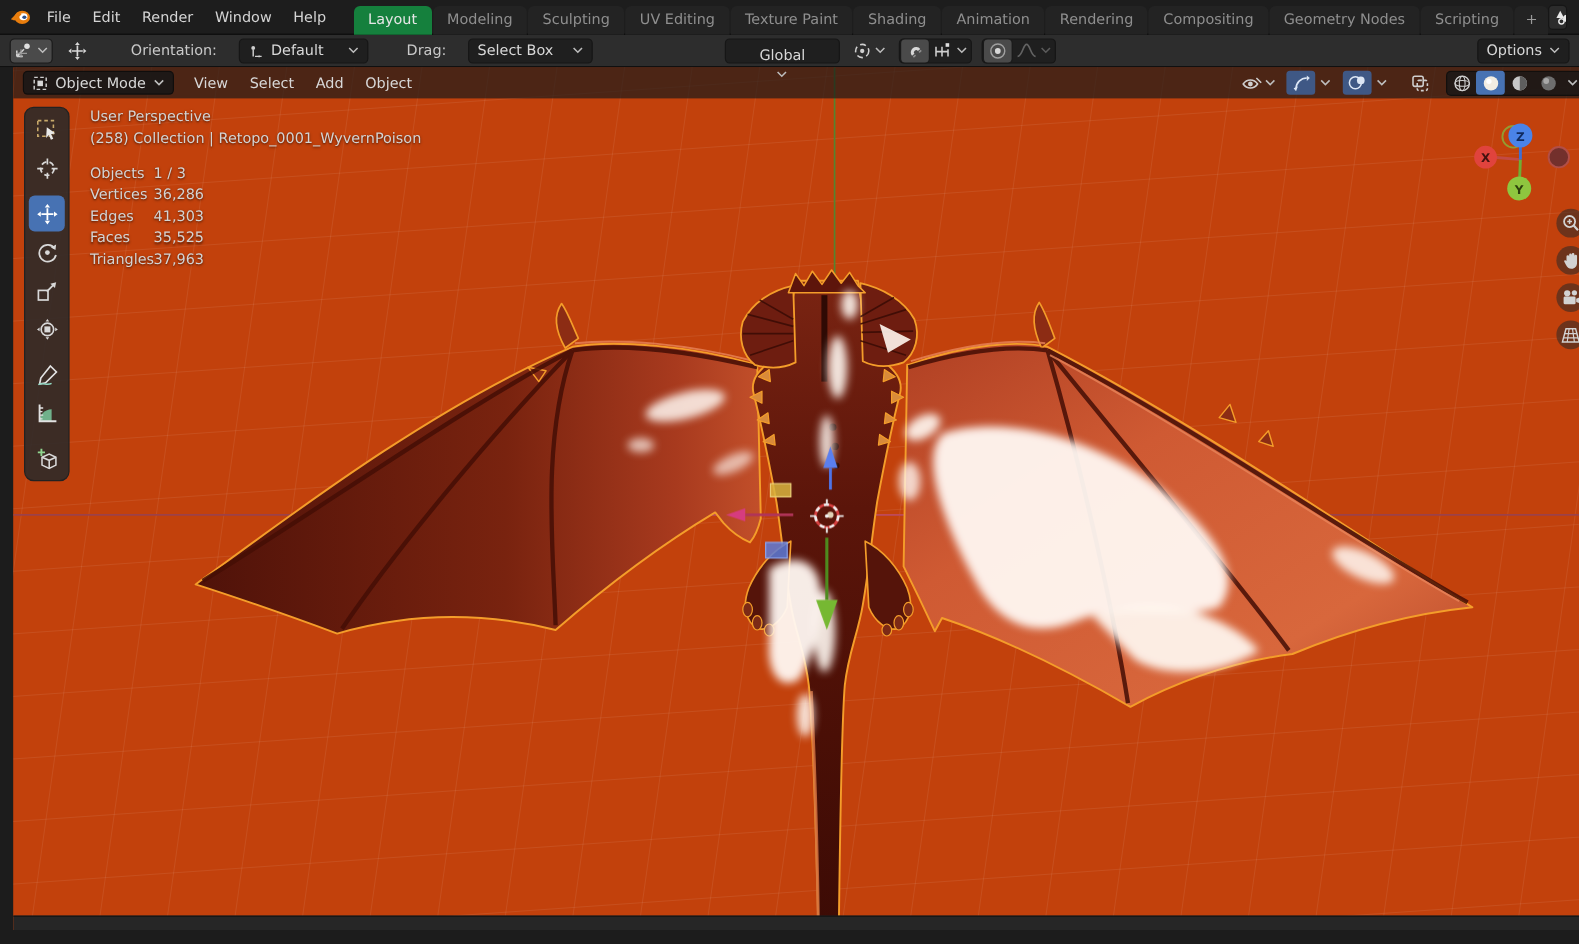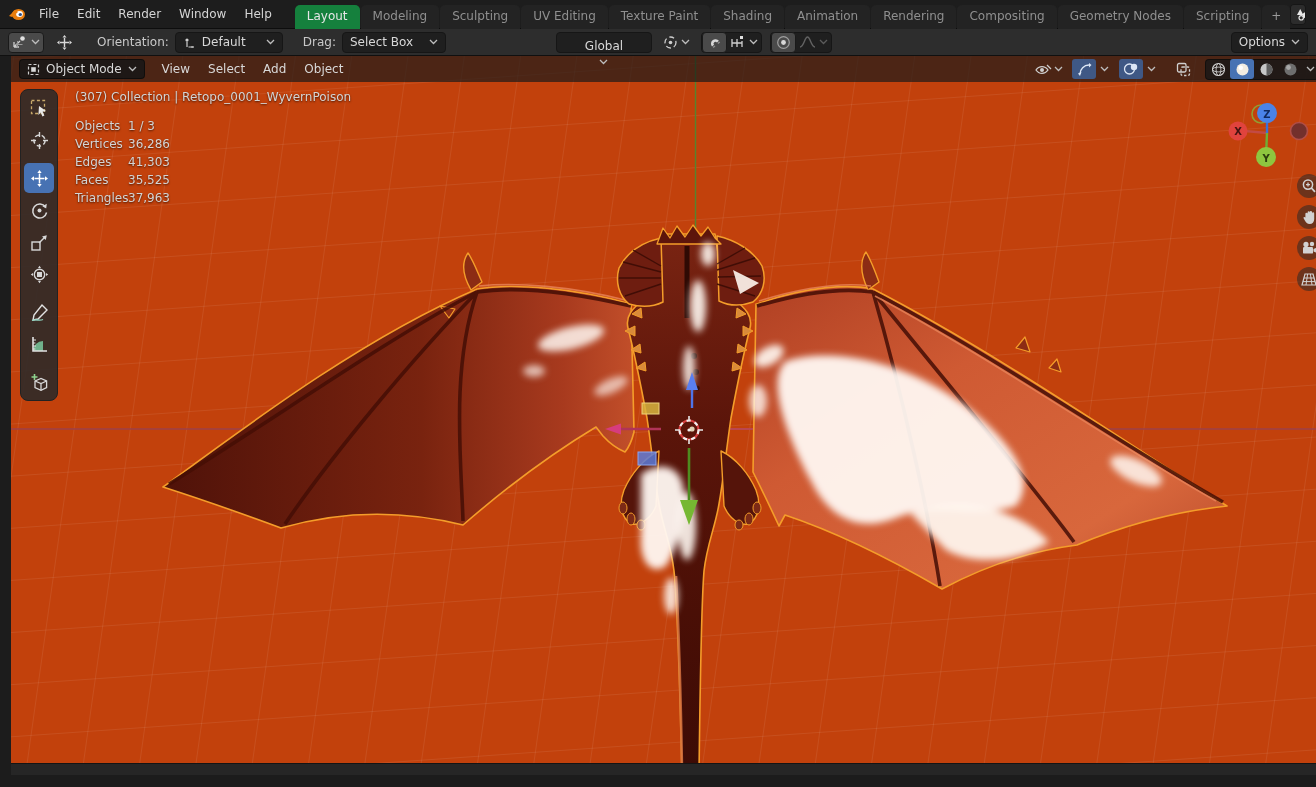--- a/index.html
+++ b/index.html
@@ -28,21 +28,21 @@
   
   .toolsettings{height:27px;background:#2d2d2d;border-bottom:1px solid #101010;
     display:flex;align-items:center;padding:0 8px;position:relative;z-index:8;}
   .widget{background:#1f1f1f;height:21px;border:1px solid #161616;border-radius:4px;
     display:flex;align-items:center;gap:6px;padding:0 7px;color:#d8d8d8;}
   .iconbtn{height:21px;min-width:25px;border-radius:4px;display:flex;align-items:center;
     justify-content:center;gap:3px;padding:0 3px;}
   .iconbtn.pressed{background:#4a4a4a;border:1px solid #1a1a1a;}
   .iconbtn.dim{opacity:.38;}
   .group{display:flex;align-items:center;background:#1f1f1f;border:1px solid #161616;border-radius:4px;height:21px;}
-  .lbl{color:#c9c9c9;margin:0 6px;}
+  .lbl{color:#c9c9c9;margin:0 18px;}
   .gap8{width:8px;} .gap14{width:14px;}
   .chev{width:9px;height:6px;flex:0 0 auto;}
   
   .viewport{position:absolute;top:56px;left:11px;width:1316px;height:719px;background:#c2410c;overflow:hidden;padding-left:37px;}
   .grid-plane{position:absolute;left:-22%;top:-28%;width:150%;height:165%;
     background-image:
       linear-gradient(to right, rgba(255,255,255,.075) 1px, transparent 1px),
       linear-gradient(to bottom, rgba(255,255,255,.075) 1px, transparent 1px);
     background-size:57px 52px;
     transform:rotate(-4deg) skewX(-12deg);}
@@ -454,21 +454,24 @@
       <div class="vh-icon" style="min-width:16px;">
         <svg class="chev" viewBox="0 0 9 6">
             <path d="M1 1l3.5 3.5L8 1" stroke="#bdbdbd" stroke-width="1.3" fill="none"></path>
           </svg>
       </div>
     </div>
   </div>
 
   <div class="stats">
     <div class="row head">
-        <span>(307) Collection | Retopo_0001_WyvernPoison</span>
+        <span>User Perspective</span>
+      </div>
+    <div class="row head">
+        <span>(258) Collection | Retopo_0001_WyvernPoison</span>
       </div>
     <div class="blockgap"></div>
     <div class="row">
       <span class="k">Objects</span>
         <span>1 / 3</span>
       </div>
     <div class="row">
       <span class="k">Vertices</span>
         <span>36,286</span>
       </div>

